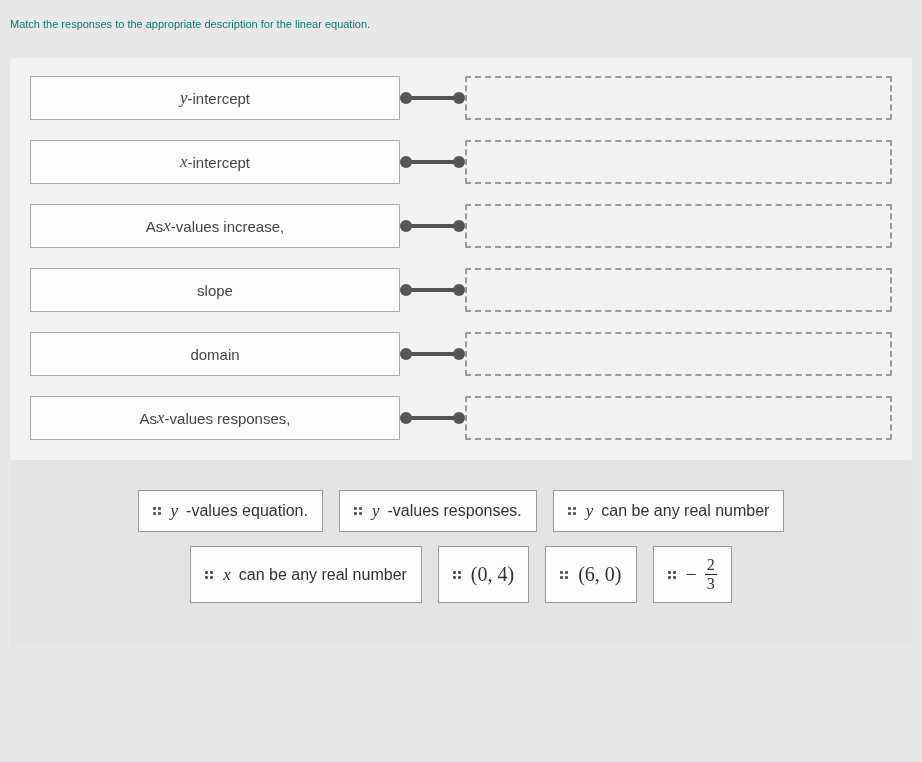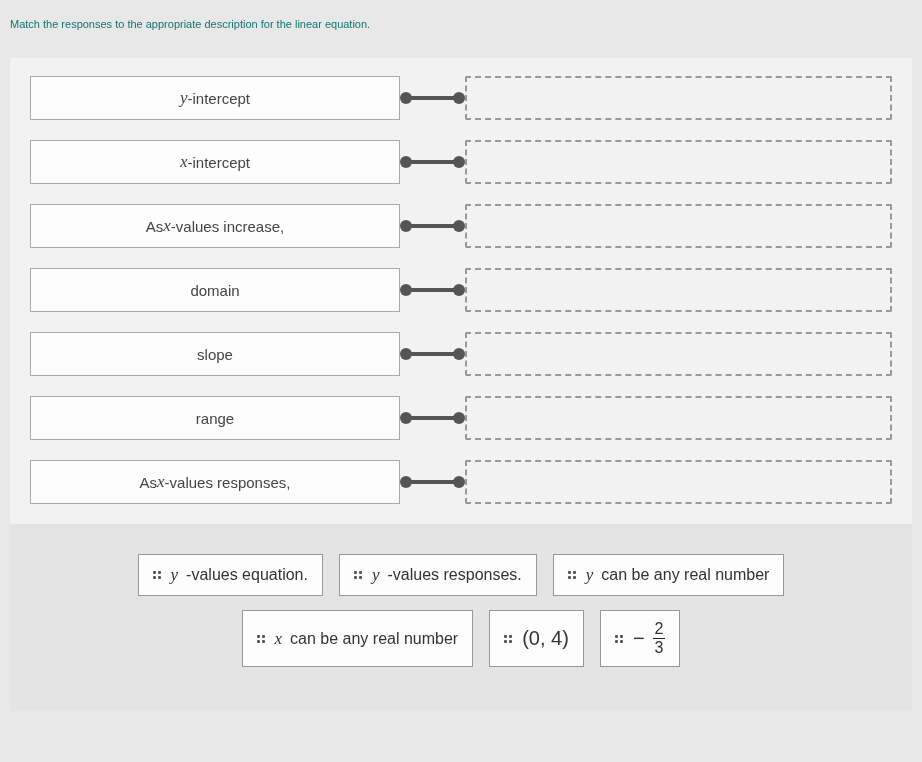--- a/index.html
+++ b/index.html
@@ -111,21 +111,21 @@
       gap: 2px;
       margin-right: 2px;
     }
     .grip span {
       width: 3px;
       height: 3px;
       background: #555;
       border-radius: 1px;
     }
     .math {
-      font-family: Liberation Sans, sans-serif;
+      font-family: Liberation Serif, serif;
       font-size: 20px;
     }
     .frac {
       display: inline-flex;
       flex-direction: column;
       align-items: center;
       font-size: 16px;
       line-height: 1;
       vertical-align: middle;
       position: relative;
@@ -180,57 +180,44 @@
           <div class="dot-left"></div>
           <div class="dot-right"></div>
       </div>
       <div class="drop-box"></div>
     </div>
 
     <div class="row">
       <div class="prompt-box">
         <span></span>
         <span class="math-var"></span>
-        <span>domain</span>
+        <span>slope</span>
       </div>
       <div class="connector">
         <div class="line"></div>
           <div class="dot-left"></div>
           <div class="dot-right"></div>
       </div>
       <div class="drop-box"></div>
     </div>
 
     <div class="row">
       <div class="prompt-box">
         <span></span>
         <span class="math-var"></span>
-        <span>slope</span>
-      </div>
-      <div class="connector">
-        <div class="line"></div>
-          <div class="dot-left"></div>
-          <div class="dot-right"></div>
-      </div>
-      <div class="drop-box"></div>
-    </div>
-
-    <div class="row">
-      <div class="prompt-box">
-        <span></span>
-        <span class="math-var"></span>
-        <span>range</span>
-      </div>
-      <div class="connector">
-        <div class="line"></div>
-          <div class="dot-left"></div>
-          <div class="dot-right"></div>
-      </div>
-      <div class="drop-box"></div>
-    </div>
+        <span>domain</span>
+      </div>
+      <div class="connector">
+        <div class="line"></div>
+          <div class="dot-left"></div>
+          <div class="dot-right"></div>
+      </div>
+      <div class="drop-box"></div>
+    </div>
+
 
     <div class="row" style="margin-bottom:0;">
       <div class="prompt-box">
         <span>As </span>
         <span class="math-var">x</span>
         <span>-values responses,</span>
       </div>
       <div class="connector">
         <div class="line"></div>
           <div class="dot-left"></div>
@@ -294,20 +281,29 @@
       <div class="answer-tile">
         <span class="grip">
             <span></span>
             <span></span>
             <span></span>
             <span></span>
           </span>
         <span class="math">(0, 4)</span>
       </div>
 
+      <div class="answer-tile">
+        <span class="grip">
+            <span></span>
+            <span></span>
+            <span></span>
+            <span></span>
+          </span>
+        <span class="math">(6, 0)</span>
+      </div>
 
       <div class="answer-tile">
         <span class="grip">
             <span></span>
             <span></span>
             <span></span>
             <span></span>
           </span>
         <span class="math">−</span>
         <span class="frac math">

